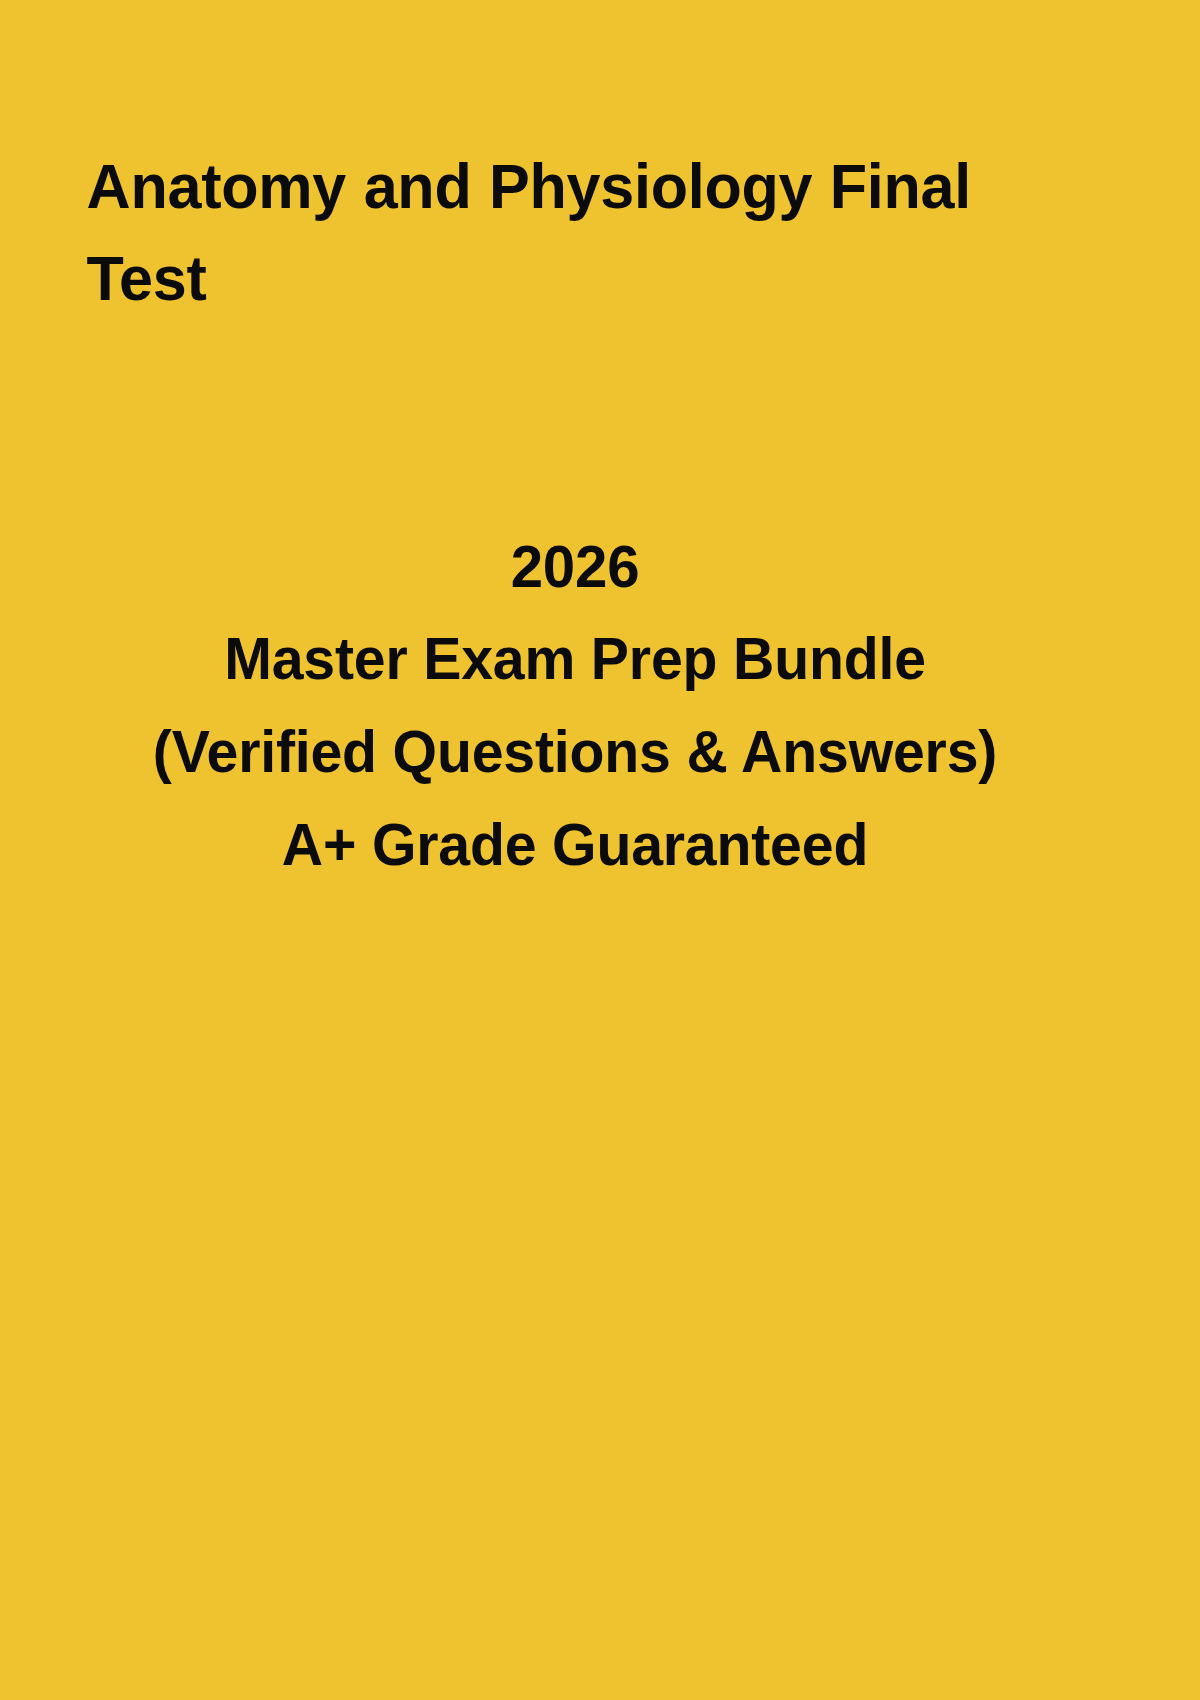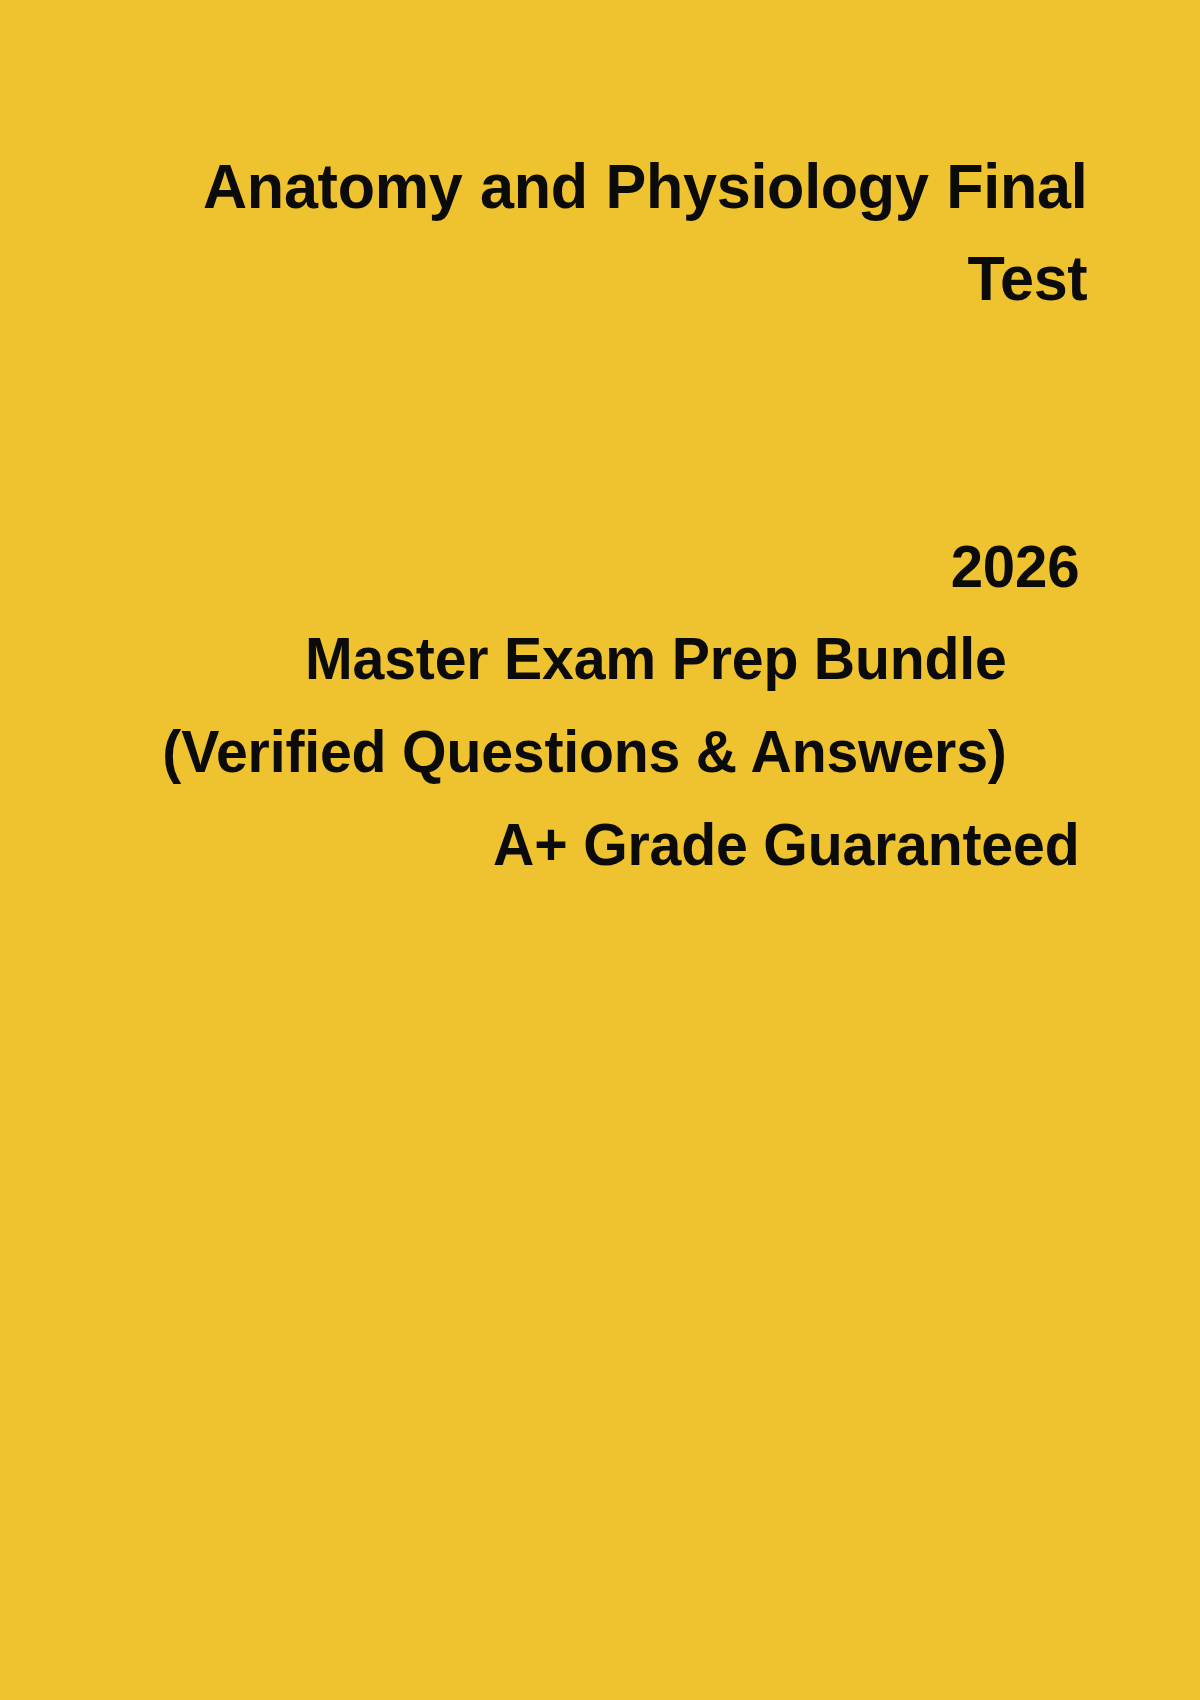--- a/index.html
+++ b/index.html
@@ -20,25 +20,25 @@
     height: 1700px;
     background: #efc32f;
     box-sizing: border-box;
     overflow: hidden;
   }
 
   
   .title-block {
     position: absolute;
     top: 140px;
-    left: 8px;
+    left: 16px;
     width: 1150px;           
     padding: 0 55px;
     box-sizing: border-box;
-    text-align: right;
+    text-align: left;
   }
 
   .doc-title {
     margin: 0;
     font-size: 63px;
     line-height: 92px;
     font-weight: 700;
     color: #0b0b0b;
     letter-spacing: -0.3px;
     word-spacing: 1px;
@@ -47,21 +47,21 @@
   }
 
   
   .subtitle-block {
     position: absolute;
     top: 520px;
     left: 0;
     width: 1150px;
     padding: 0 55px;
     box-sizing: border-box;
-    text-align: right;
+    text-align: center;
   }
 
   .sub-line {
     margin: 0;
     font-size: 59px;
     line-height: 93px;
     font-weight: 700;
     color: #0b0b0b;
     letter-spacing: -0.2px;
     transform: scaleX(0.97);

